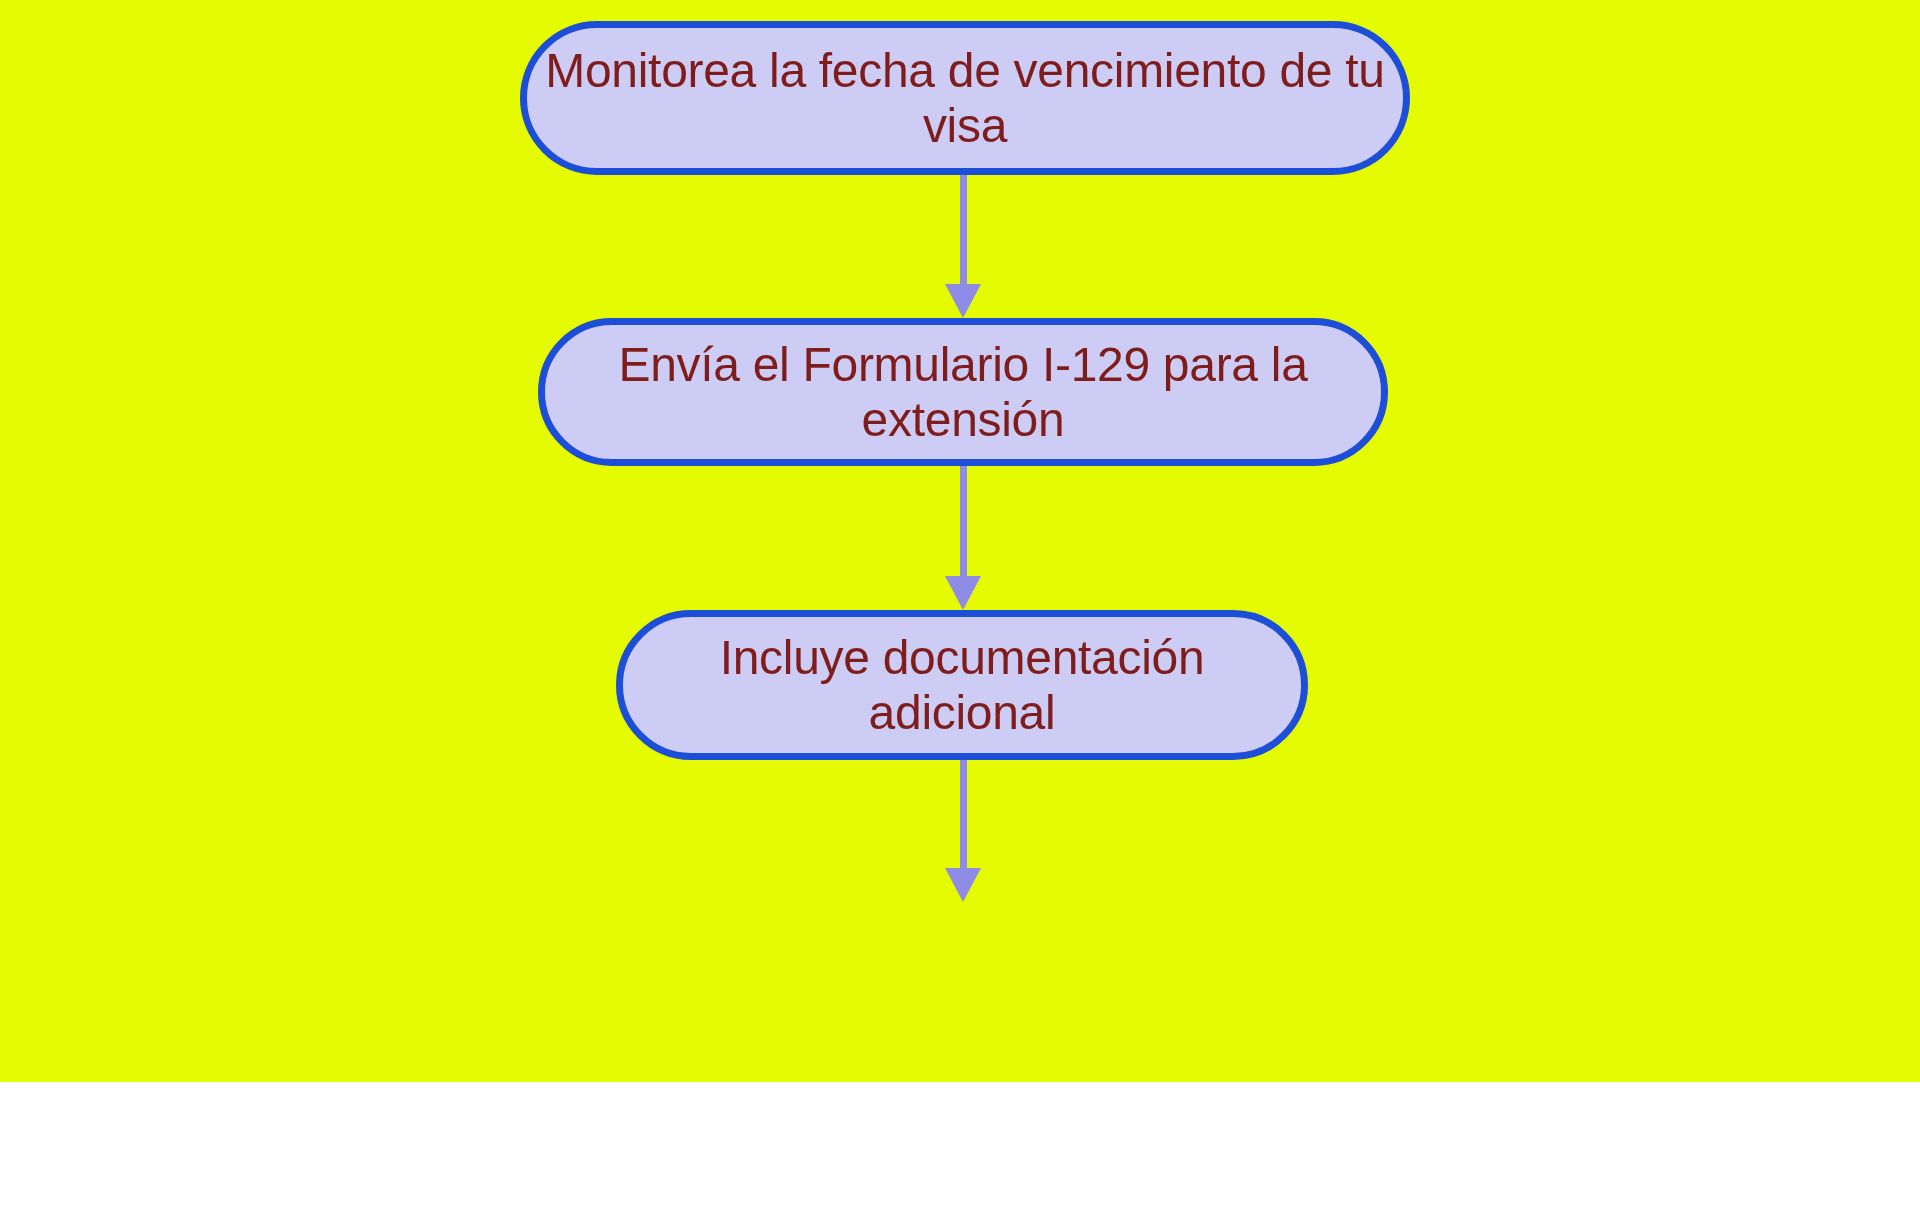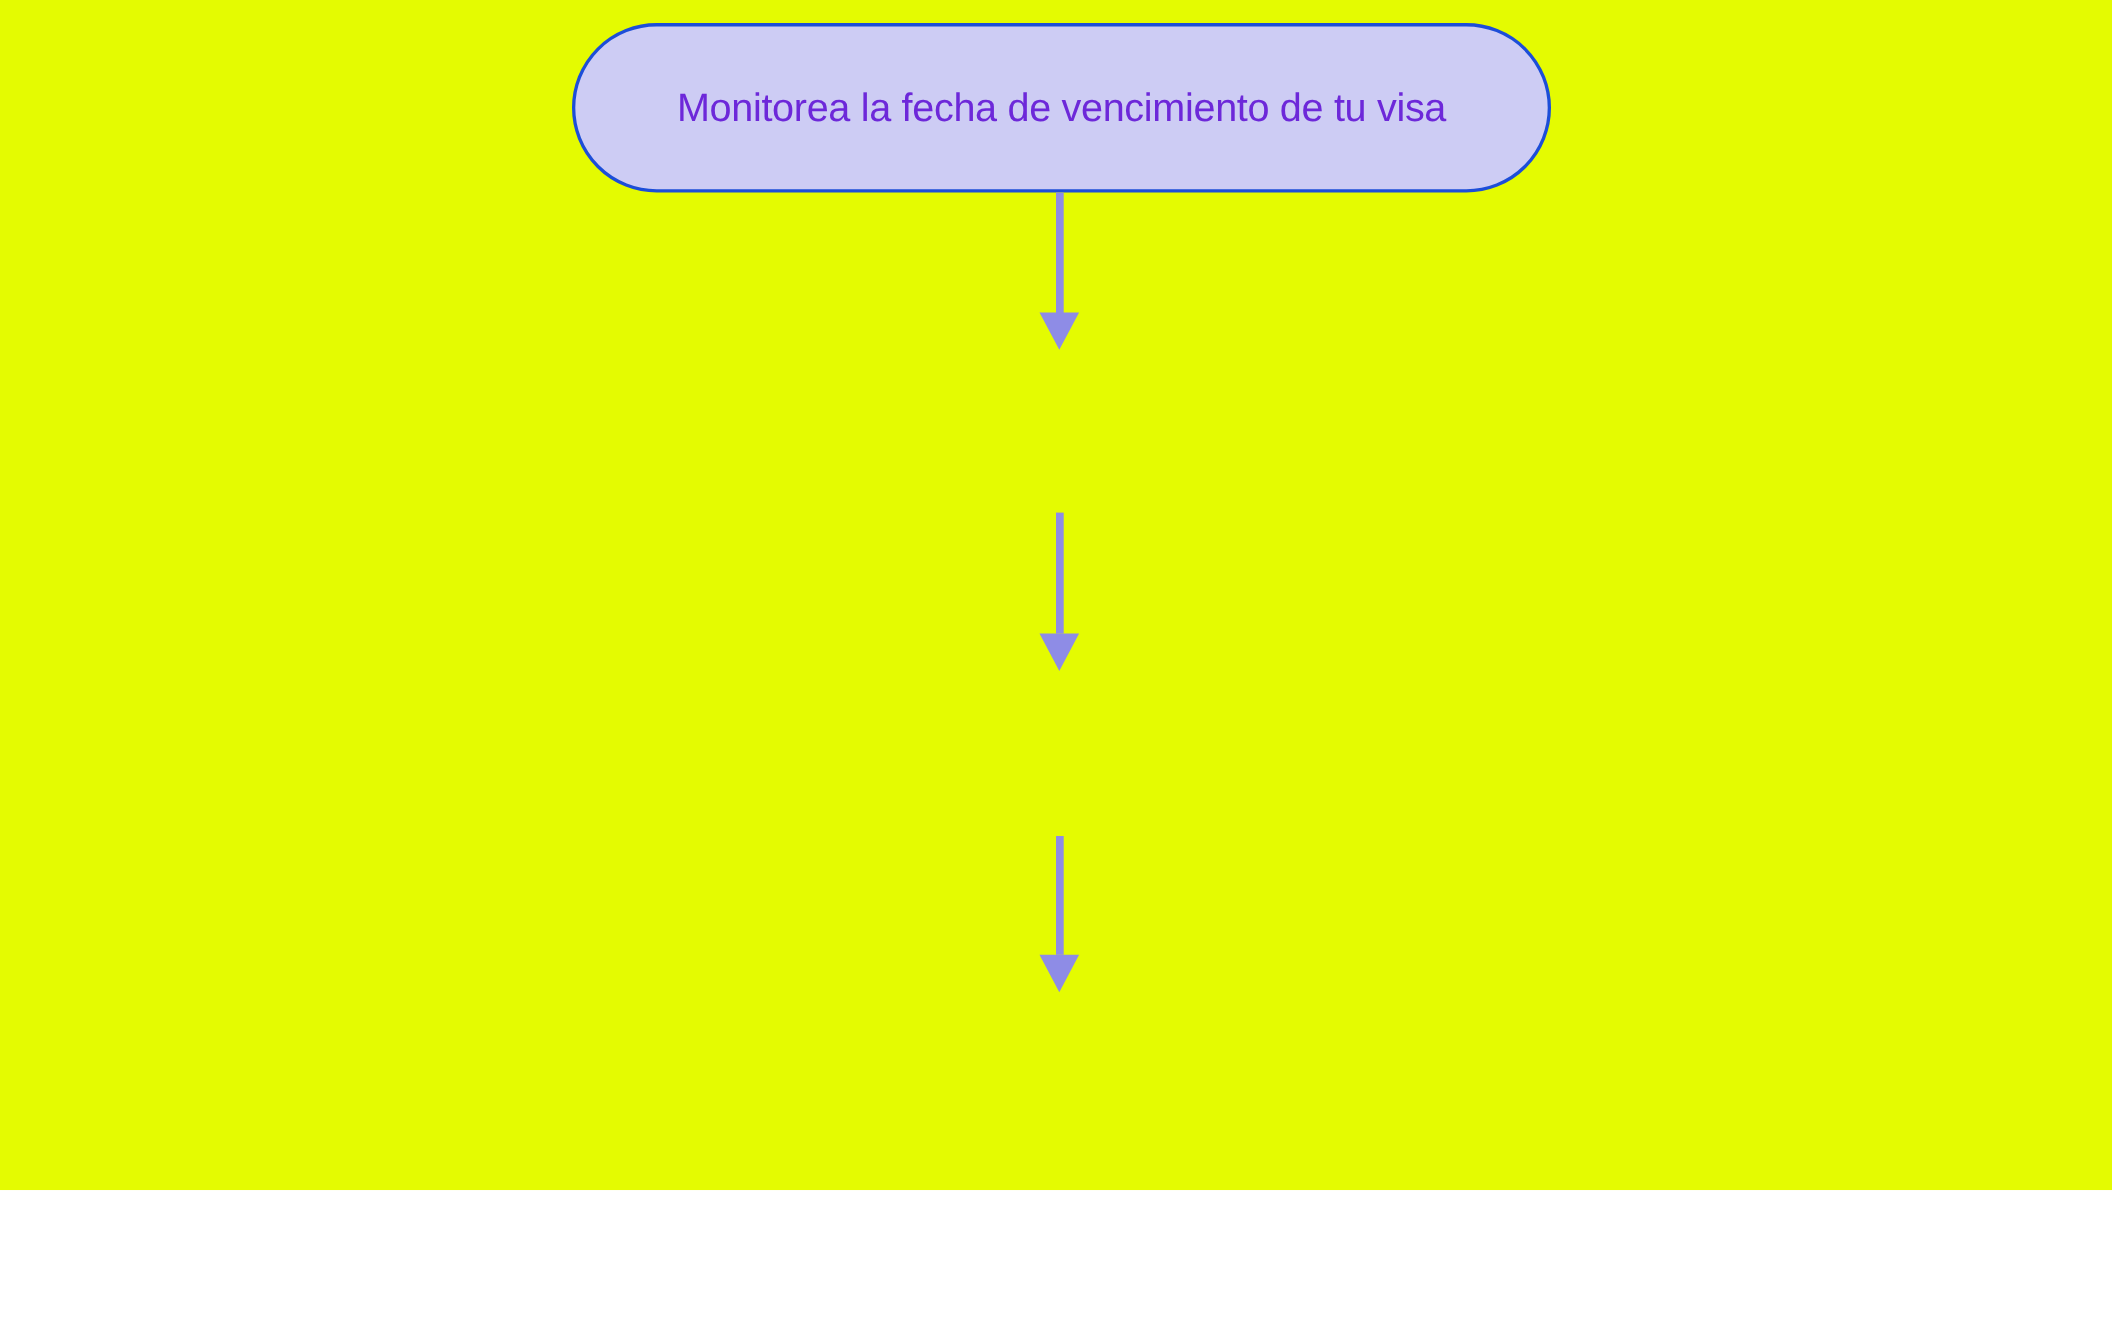--- a/index.html
+++ b/index.html
@@ -21,28 +21,28 @@
     position: absolute;
     left: 0; top: 1082px;
     width: 1920px;
     height: 133px;
     background: #ffffff;
   }
   .node {
     position: absolute;
     box-sizing: border-box;
     background: #cdccf4;
-    border: 3px solid #1d4ed8;
+    border: 7px solid #1d4ed8;
     border-radius: 78px;
     display: flex;
     align-items: center;
     justify-content: center;
     text-align: center;
-    color: #6d28d9;
-    font-size: 36px;
+    color: #7f1d1d;
+    font-size: 48px;
     letter-spacing: -0.3px;
   }
   .node-1 { left: 520px; top: 21px;  width: 890px; height: 154px; }
   .node-2 { left: 538px; top: 318px; width: 850px; height: 148px; }
   .node-3 { left: 616px; top: 610px; width: 692px; height: 150px; }
   .node-4 { left: 657px; top: 902px; width: 612px; height: 152px; }
 
   .arrow-line {
     position: absolute;
     left: 960px;
@@ -71,24 +71,30 @@
 
   <div class="flow-area">
 
     <div class="node node-1">
       <span>Monitorea la fecha de vencimiento de tu visa</span>
     </div>
 
     <div class="arrow-line a1-line"></div>
     <div class="arrow-head a1-head"></div>
 
+    <div class="node node-2">
+      <span>Envía el Formulario I-129 para la extensión</span>
+    </div>
 
     <div class="arrow-line a2-line"></div>
     <div class="arrow-head a2-head"></div>
 
+    <div class="node node-3">
+      <span>Incluye documentación adicional</span>
+    </div>
 
     <div class="arrow-line a3-line"></div>
     <div class="arrow-head a3-head"></div>
 
 
   </div>
 
   <div class="footer-bar">
     
   </div>

